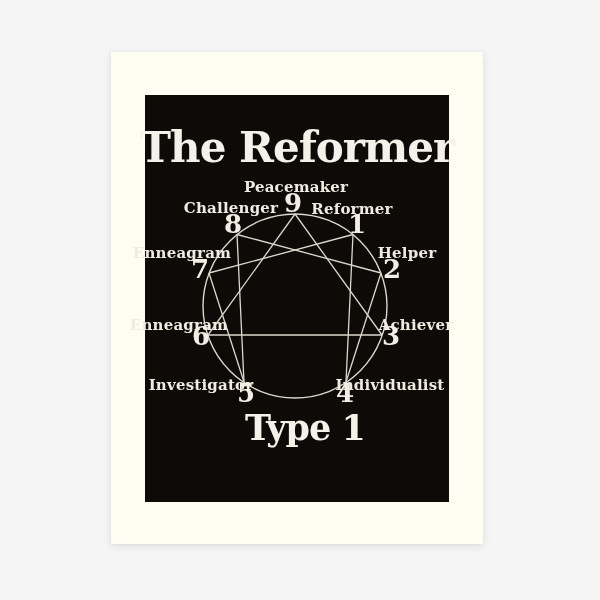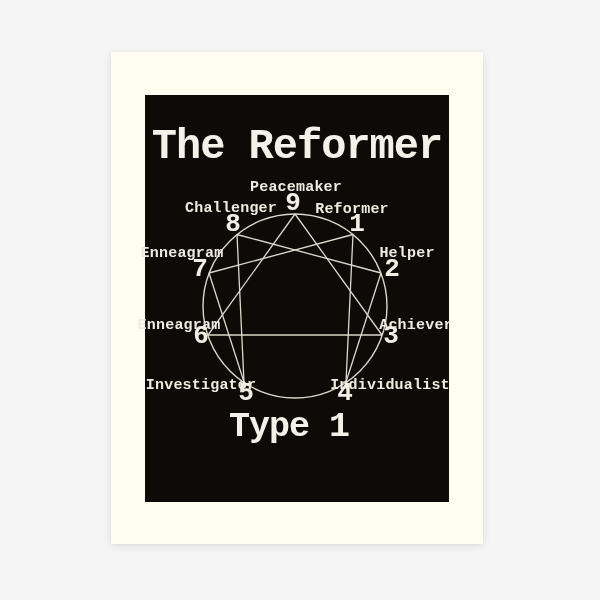--- a/index.html
+++ b/index.html
@@ -8,29 +8,29 @@
     background:#f5f5f6;
     font-family:"DejaVu Serif","Liberation Serif",serif;
   }
   .matte{
     position:absolute;left:111px;top:52px;width:372px;height:492px;
     background:#fffdf2;
     box-shadow:0 2px 8px rgba(0,0,0,0.10), 0 0 1px rgba(0,0,0,0.08);
   }
   .poster{
     position:absolute;left:34px;top:43px;width:304px;height:407px;
-    background:#0d0a07;color:#f2eee4;font-family:Liberation Mono, monospace;
+    background:#0d0a07;color:#f2eee4;
   }
   .poster-title{
     position:absolute;left:152px;top:52px;transform:translate(-50%,-50%);
     font-size:42px;font-weight:bold;letter-spacing:-1px;white-space:nowrap;
     color:#f4f1e8;margin:0;
   }
   .subtitle{
-    position:absolute;left:144px;top:332px;transform:translate(-50%,-50%);
+    position:absolute;left:160px;top:332px;transform:translate(-50%,-50%);
     font-size:35px;font-weight:bold;letter-spacing:-1px;white-space:nowrap;
     color:#f4f1e8;margin:0;
   }
   .ennea-svg{position:absolute;left:0;top:0;width:304px;height:407px;}
   .center-word{
     position:absolute;left:150px;top:208px;transform:translate(-50%,-50%);
     font-size:20px;font-weight:bold;letter-spacing:-0.3px;white-space:nowrap;
     color:#f2eee4;
   }
   .pt-name{

